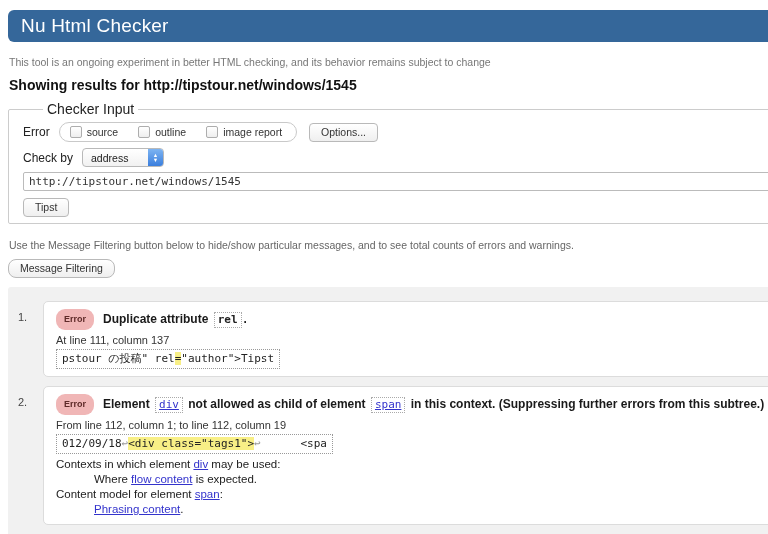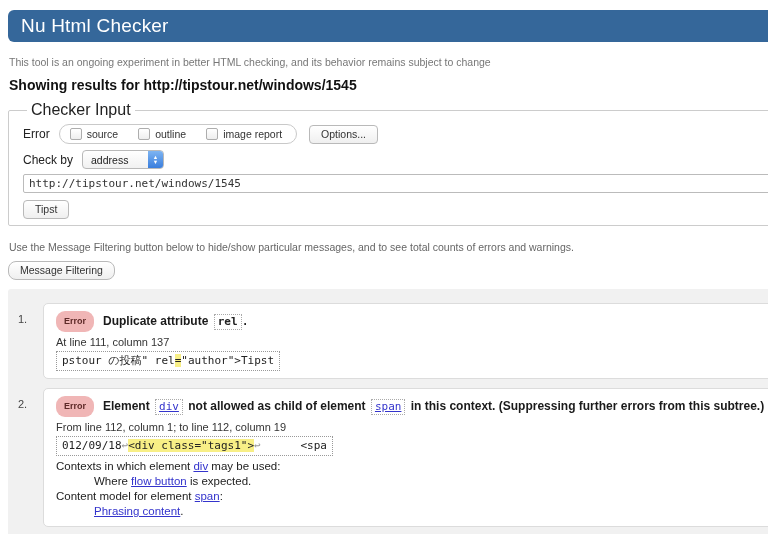--- a/index.html
+++ b/index.html
@@ -20,21 +20,21 @@
   }
 
   .experiment-note { margin: 14px 0 0 9px; font-size: 10.5px; color: #777; }
   .results-heading { margin: 9px 0 8px 9px; font-size: 14px; font-weight: bold; color: #111; }
 
   
   fieldset.checker {
     margin: 0 8px; border: 1px solid #ccc; border-radius: 2px;
     padding: 2px 14px 6px 14px;
   }
-  fieldset.checker legend { font-size: 16px; color: #222; padding: 0 4px; margin-left: 4px; }
+  fieldset.checker legend { font-size: 14px; color: #222; padding: 0 4px; margin-left: 20px; }
   .row { display: flex; align-items: center; }
   .show-row { margin-top: 2px; height: 22px; }
   .lbl { font-size: 12px; color: #222; margin-right: 9px; }
   .cb-group {
     display: inline-flex; align-items: flex-end; gap: 20px;
     border: 1px solid #c9c9c9; border-radius: 11px; padding: 3px 14px 3px 10px;
     margin-right: 12px;
   }
   .cb-item { display: inline-flex; align-items: center; gap: 5px; cursor: default; }
   .cb {
@@ -165,20 +165,20 @@
   <p class="filter-note">Use the Message Filtering button below to hide/show particular messages, and to see total counts of errors and warnings.</p>
 
   <div class="filter-btn-row">
     <button class="btn btn-round">Message Filtering</button>
   </div>
 
   <ol class="results" id="results">
       <li><span class="num">1.</span><div class="msg-heading"><span class="badge">Error</span><span>Duplicate attribute </span><code class="icode">rel</code><span>.</span></div><div class="location">At line 111, column 137</div><div class="snippet"><span>pstour の投稿" rel</span><span class="mark">=</span><span>"author"&gt;Tipst</span></div></li>
       <li><span class="num">2.</span><div class="msg-heading"><span class="badge">Error</span><span>Element </span><a class="codelink" href="#">div</a><span> not allowed as child of element </span><a class="codelink" href="#">span</a><span> in this context. (Suppressing further errors from this subtree.)</span></div><div class="location">From line 112, column 1; to line 112, column 19</div><div class="snippet"><span>012/09/18</span><span class="crlf">↩</span><span class="mark">&lt;div class="tags1"&gt;</span><span class="crlf">↩</span><span>      &lt;spa</span></div><div class="notes">
           <div class="note"><span>Contexts in which element </span><a class="link" href="#">div</a><span> may be used:</span></div>
-          <div class="note indent"><span>Where </span><a class="link" href="#">flow button</a><span> is expected.</span></div>
+          <div class="note indent"><span>Where </span><a class="link" href="#">flow content</a><span> is expected.</span></div>
           <div class="note"><span>Content model for element </span><a class="link" href="#">span</a><span>:</span></div>
           <div class="note indent"><a class="link" href="#">Phrasing content</a><span>.</span></div>
         </div></li>
       <li></li>
     </ol>
 
 </div>
 
 </body></html>

